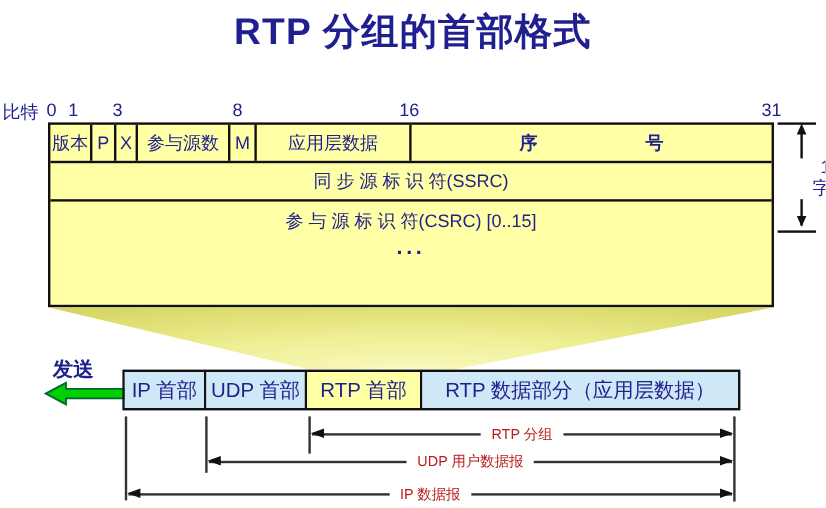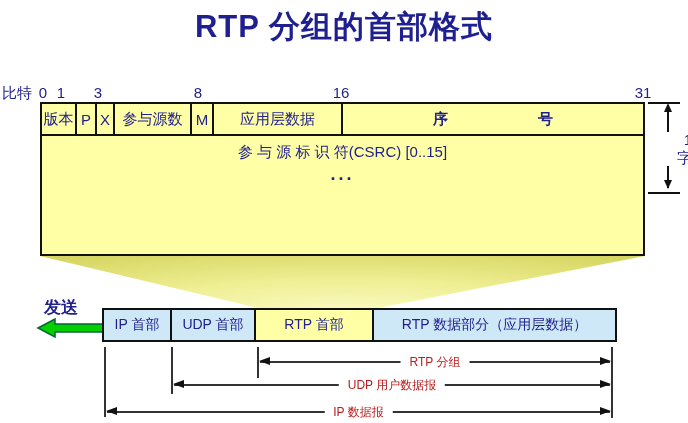--- a/index.html
+++ b/index.html
@@ -45,24 +45,24 @@
           clip-path:polygon(0 0,100% 0,55.9% 100%,36% 100%);
           background:radial-gradient(ellipse 75% 130% at 50% 105%, #fafac2 0%, #efef95 45%, #d5d560 100%);}
 
   
   .send-label{left:44px;top:296px;font-size:17px;font-weight:bold;}
   .send-arrow{left:36px;top:317px;}
 
   
   .pbar{left:102px;top:308px;width:515px;height:34px;box-sizing:border-box;border:2px solid #111;display:flex;}
   .pseg{box-sizing:border-box;height:100%;display:flex;align-items:center;justify-content:center;
-        font-size:14px;white-space:nowrap;border-right:2px solid #111;}
+        font-size:17px;white-space:nowrap;border-right:2px solid #111;}
   .s-ip{width:68px;background:#cfe8f7;}
   .s-udp{width:84px;background:#cfe8f7;}
-  .s-rtp{width:118px;background:#ffffa6;}
+  .s-rtp{width:96px;background:#ffffa6;}
   .s-data{flex:1;background:#cfe8f7;border-right:none;}
 
   
   .guide{width:0;border-left:2px solid #333;}
   .g-ip{left:104px;top:347px;height:70px;}
   .g-udp{left:171px;top:347px;height:47px;}
   .g-rtp{left:257px;top:347px;height:31px;}
   .g-right{left:611px;top:347px;height:71px;}
 
   
@@ -97,20 +97,21 @@
   <div class="abs htable">
     <div class="trow r1">
       <div class="cell c-ver">版本</div>
       <div class="cell c-p">P</div>
       <div class="cell c-x">X</div>
       <div class="cell c-cc">参与源数</div>
       <div class="cell c-m">M</div>
       <div class="cell c-pt">应用层数据</div>
       <div class="cell c-seq">序　　　　　　号</div>
     </div>
+    <div class="trow r3">同 步 源 标 识 符(SSRC)</div>
     <div class="trow r4">
       <div>参 与 源 标 识 符(CSRC) [0..15]</div>
       <div class="more">...</div>
     </div>
   </div>
 
   <div class="abs btick bt-top"></div>
   <div class="abs btick bt-bot"></div>
   <div class="abs bhead bh-up"></div>
   <div class="abs bline bl-top"></div>

